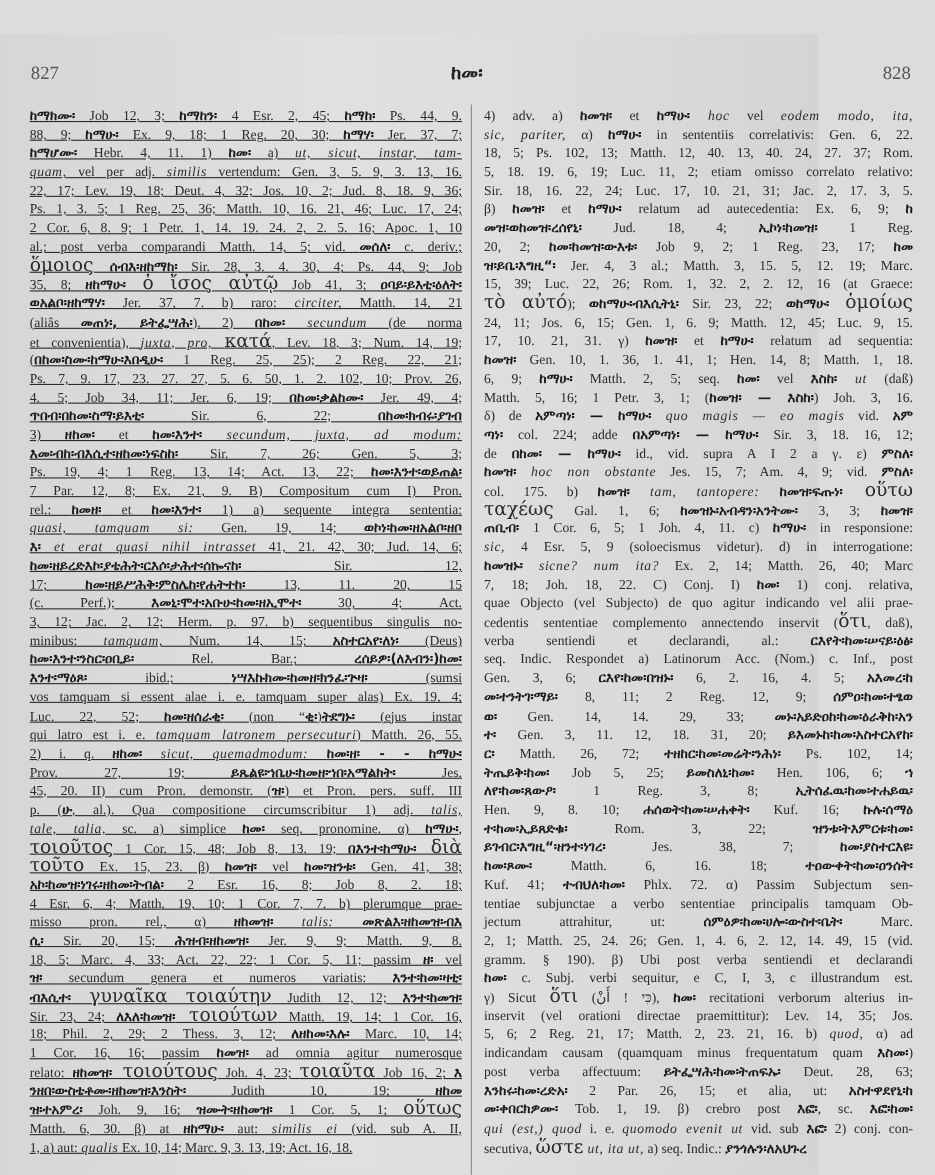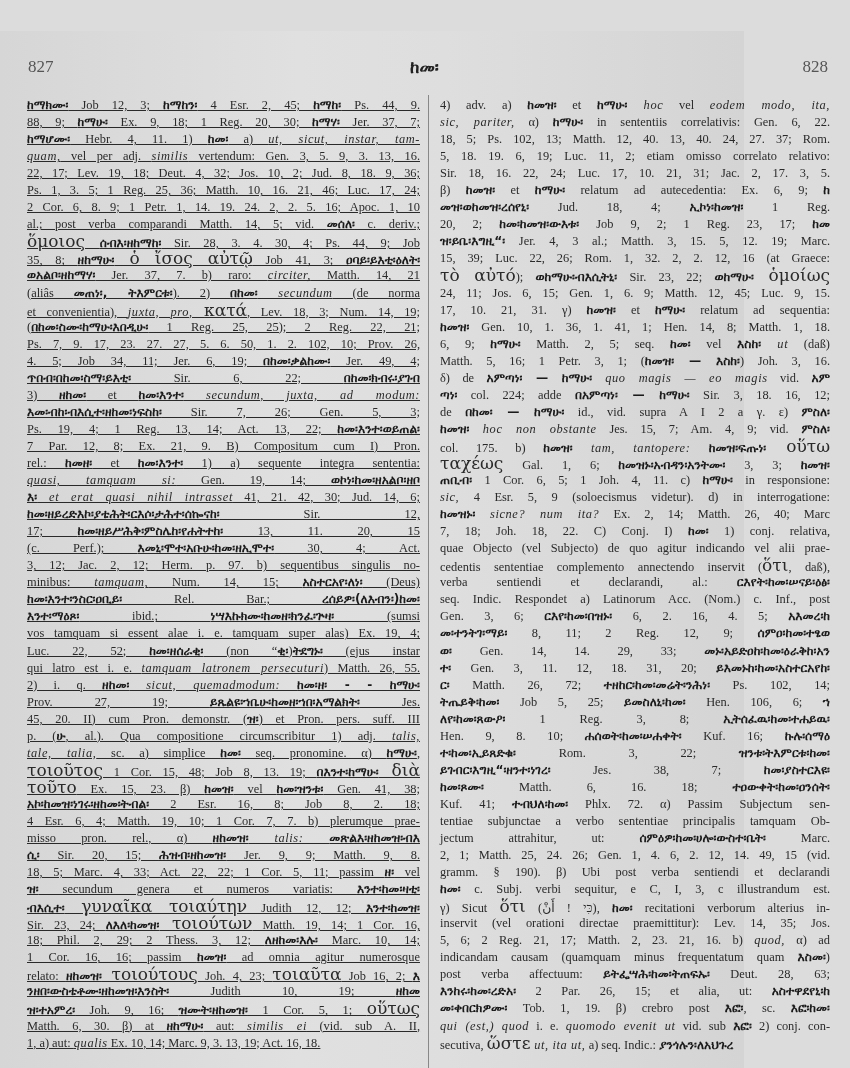--- a/index.html
+++ b/index.html
@@ -63,21 +63,21 @@
       <div class="line"><span class="t">88, 9; </span><span class="g">ከማሁ፡</span><span class="t"> Ex. 9, 18; 1 Reg. 20, 30; </span><span class="g">ከማሃ፡</span><span class="t"> Jer. 37, 7;</span></div>
       <div class="line"><span class="g">ከማሆሙ፡</span><span class="t"> Hebr. 4, 11.  1) </span><span class="g">ከመ፡</span><span class="t"> a) </span><span class="i">ut, sicut, instar, tam-</span></div>
       <div class="line"><span class="i">quam,</span><span class="t"> vel per adj. </span><span class="i">similis</span><span class="t"> vertendum: Gen. 3, 5. 9, 3. 13, 16.</span></div>
       <div class="line"><span class="t">22, 17; Lev. 19, 18; Deut. 4, 32; Jos. 10, 2; Jud. 8, 18. 9, 36;</span></div>
       <div class="line"><span class="t">Ps. 1, 3. 5; 1 Reg. 25, 36; Matth. 10, 16. 21, 46; Luc. 17, 24;</span></div>
       <div class="line"><span class="t">2 Cor. 6, 8. 9; 1 Petr. 1, 14. 19. 24. 2, 2. 5. 16; Apoc. 1, 10</span></div>
       <div class="line"><span class="t">al.; post verba comparandi Matth. 14, 5; vid. </span><span class="g">መሰለ፡</span><span class="t"> c. deriv.;</span></div>
       <div class="line"><span class="k">ὅμοιος </span><span class="g">ሰብእ፡ዘከማከ፡</span><span class="t"> Sir. 28, 3. 4. 30, 4; Ps. 44, 9; Job</span></div>
       <div class="line"><span class="t">35, 8; </span><span class="g">ዘከማሁ፡</span><span class="k"> ὁ ἴσος αὐτῷ</span><span class="t"> Job 41, 3; </span><span class="g">ዐባይ፡ይእቲ፡ዕለት፡</span></div>
       <div class="line"><span class="g">ወአልቦ፡ዘከማሃ፡</span><span class="t"> Jer. 37, 7.  b) raro: </span><span class="i">circiter,</span><span class="t"> Matth. 14, 21</span></div>
-      <div class="line"><span class="t">(aliâs </span><span class="g">መጠነ፡, ትእምርቱ፡</span><span class="t">). 2) </span><span class="g">በከመ፡</span><span class="i"> secundum</span><span class="t"> (de norma</span></div>
+      <div class="line"><span class="t">(aliâs </span><span class="g">መጠነ፡, ይትፌሣሕ፡</span><span class="t">). 2) </span><span class="g">በከመ፡</span><span class="i"> secundum</span><span class="t"> (de norma</span></div>
       <div class="line"><span class="t">et convenientia), </span><span class="i">juxta, pro, </span><span class="k">κατά</span><span class="t">, Lev. 18, 3; Num. 14, 19;</span></div>
       <div class="line"><span class="t">(</span><span class="g">በከመ፡ስሙ፡ከማሁ፡እበዲሁ፡</span><span class="t"> 1 Reg. 25, 25); 2 Reg. 22, 21;</span></div>
       <div class="line"><span class="t">Ps. 7, 9. 17, 23. 27. 27, 5. 6. 50, 1. 2. 102, 10; Prov. 26,</span></div>
       <div class="line"><span class="t">4. 5; Job 34, 11; Jer. 6, 19; </span><span class="g">በከመ፡ቃልከሙ፡</span><span class="t"> Jer. 49, 4;</span></div>
       <div class="line"><span class="g">ጥበብ፡በከመ፡ስማ፡ይእቲ፡</span><span class="t"> Sir. 6, 22; </span><span class="g">በከመ፡ክብሩ፡ያገብ</span></div>
       <div class="line"><span class="t">3) </span><span class="g">ዘከመ፡</span><span class="t"> et </span><span class="g">ከመ፡እንተ፡</span><span class="i"> secundum, juxta, ad modum:</span></div>
       <div class="line"><span class="g">እመ፡ብከ፡ብእሲተ፡ዘከመ፡ነፍስከ፡</span><span class="t"> Sir. 7, 26; Gen. 5, 3;</span></div>
       <div class="line"><span class="t">Ps. 19, 4; 1 Reg. 13, 14; Act. 13, 22; </span><span class="g">ከመ፡እንተ፡ወይጠል፡</span></div>
       <div class="line"><span class="t">7 Par. 12, 8; Ex. 21, 9.          B) Compositum cum I) Pron.</span></div>
       <div class="line"><span class="t">rel.: </span><span class="g">ከመዘ፡</span><span class="t"> et </span><span class="g">ከመ፡እንተ፡</span><span class="t"> 1) a) sequente integra sententia:</span></div>

